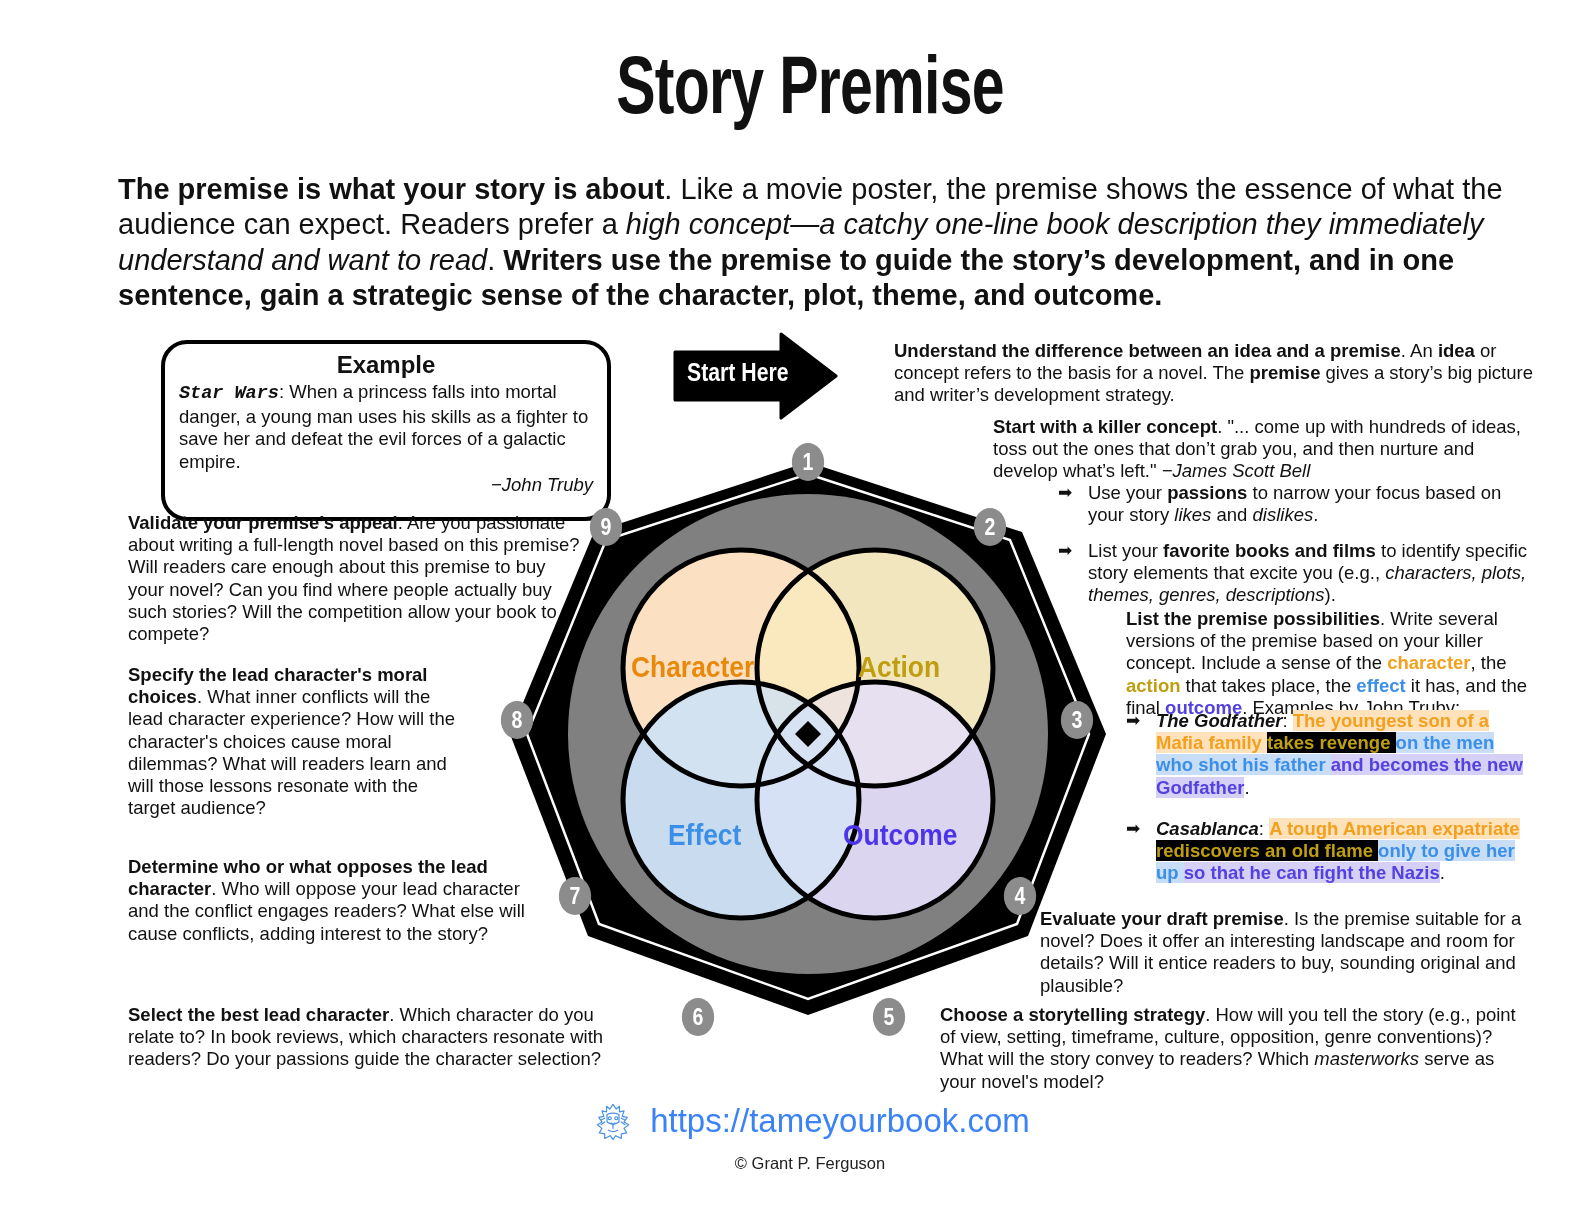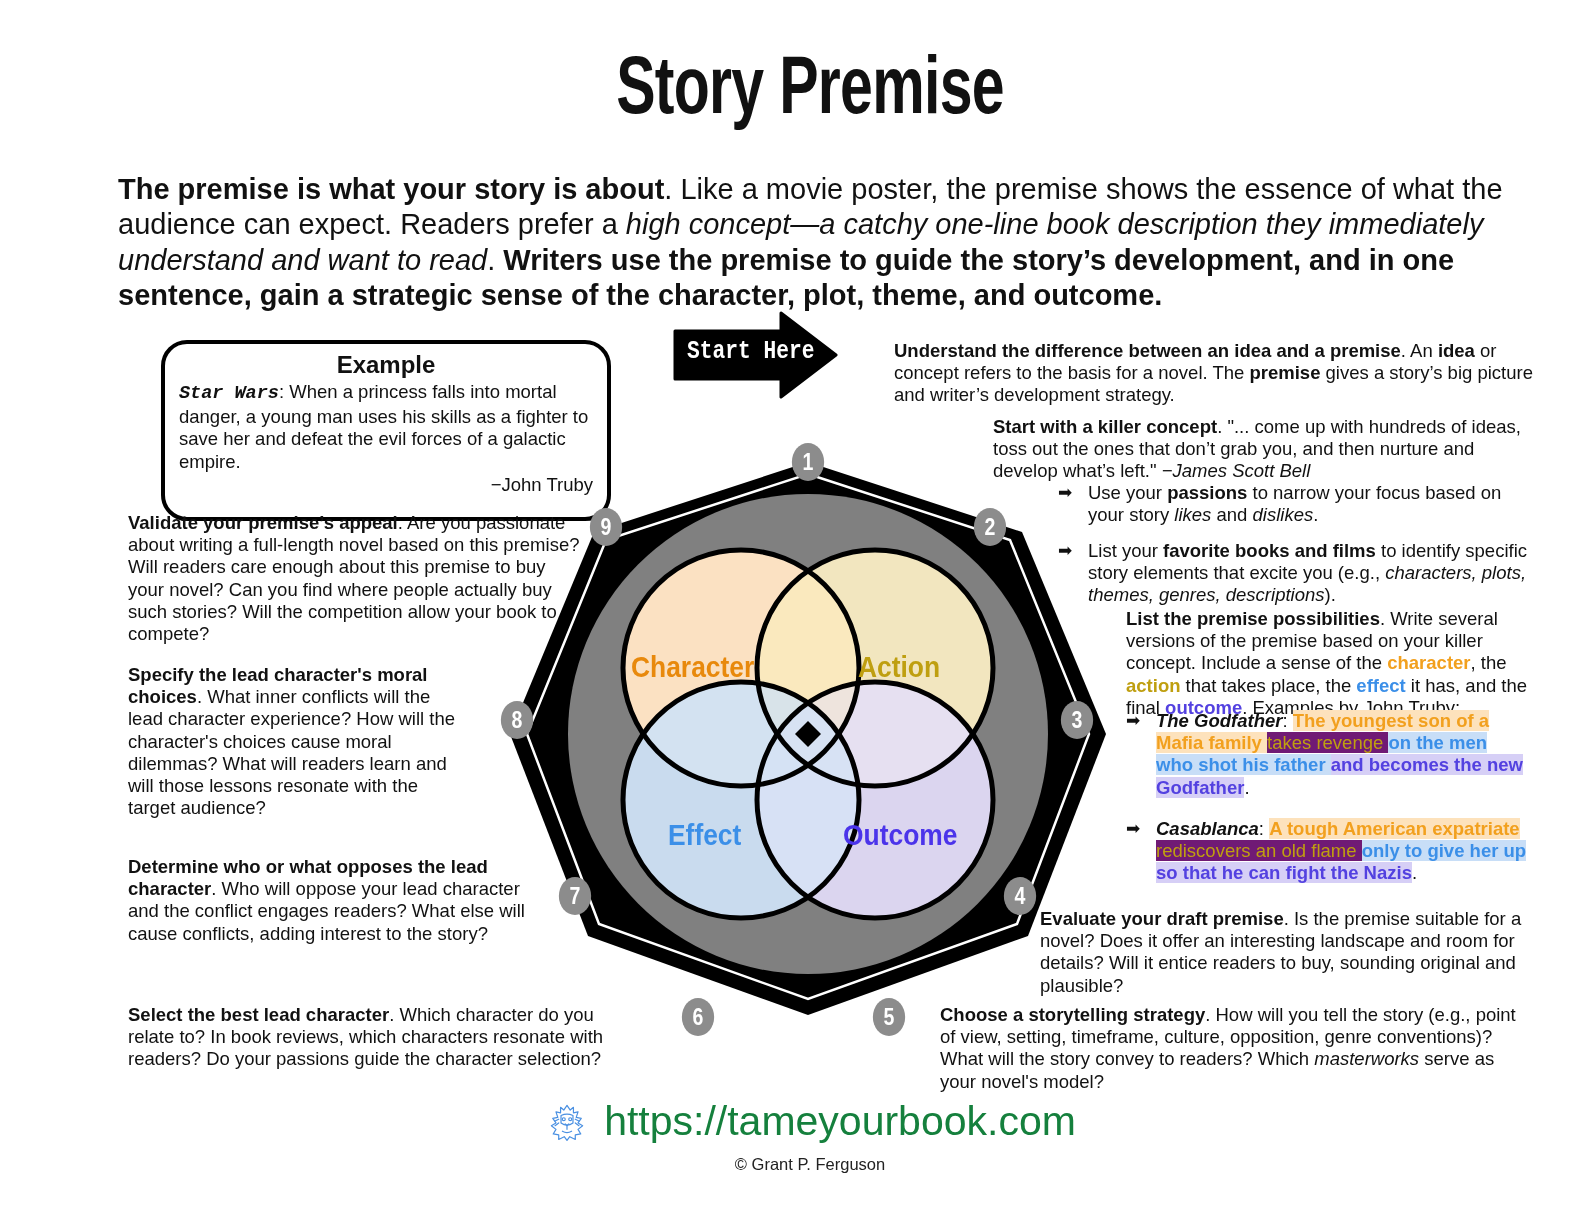--- a/index.html
+++ b/index.html
@@ -39,25 +39,25 @@
     position:absolute;left:143px;top:340px;width:450px;
     border:4px solid #000;border-radius:26px;
     padding:7px 14px 21px 14px;
     box-sizing:border-box;
   }
   .example-title{
     text-align:center;font-weight:700;font-size:24px;margin-bottom:2px;
   }
   .example-body{font-size:18.5px;line-height:1.22;}
   .example-body b{font-weight:700;font-style:italic;font-family:Liberation Mono, monospace;}
-  .example-attrib{text-align:right;font-size:18.5px;margin-top:1px;}
+  .example-attrib{text-align:right;font-style:italic;font-size:18.5px;margin-top:1px;}
 
   
   .start-here{
-    position:absolute;left:655px;top:311px;width:165px;height:88px;font-family:Liberation Mono, monospace;
+    position:absolute;left:655px;top:332px;width:165px;height:88px;
   }
   .start-here svg{display:block;}
   .start-label{
     position:absolute;left:14px;top:26px;width:115px;
     color:#fff;font-weight:700;font-size:25px;
     transform:scaleX(0.85);transform-origin:left top;
     white-space:nowrap;
   }
 
   
@@ -84,21 +84,21 @@
   #blk8{left:110px;top:664px;width:330px;}
   #blk7{left:110px;top:856px;width:400px;}
   #blk6{left:110px;top:1004px;width:515px;}
 
   
   .c-char{color:#F2A01E;font-weight:700;}
   .c-act{color:#BF9F10;font-weight:700;}
   .c-eff{color:#3B8FE8;font-weight:700;}
   .c-out{color:#5341E0;font-weight:700;}
   .hl-char{background:#FDE2BC;color:#F2A01E;font-weight:700;}
-  .hl-act{background:#701a75;color:#BF9F10;font-weight:400;}
+  .hl-act{background:#000000;color:#BF9F10;font-weight:700;}
   .hl-eff{background:#C8DEF7;color:#3B8FE8;font-weight:700;}
   .hl-out{background:#D6CFF6;color:#5341E0;font-weight:700;}
 
   
   .diagram{position:absolute;left:470px;top:440px;width:640px;height:620px;}
   .diagram svg{display:block;}
   .venn-label{
     position:absolute;font-weight:700;font-size:30px;
     transform:scaleX(0.88);transform-origin:left center;
     white-space:nowrap;
@@ -110,21 +110,21 @@
   .num-circ{
     position:absolute;width:38px;height:38px;border-radius:50%;
     background:#8C8C8C;color:#fff;font-weight:700;font-size:23px;
     display:flex;align-items:center;justify-content:center;
     transform:scaleX(0.85);
   }
 
   
   .footer{position:absolute;left:0;top:1098px;width:1584px;text-align:center;}
   .foot-row{display:inline-flex;align-items:center;gap:14px;}
-  .url{font-size:41px;color:#15803d;letter-spacing:0px;}
+  .url{font-size:33px;color:#3b82f6;letter-spacing:0px;}
   .copy{margin-top:6px;font-size:16.5px;color:#222;}
   .lion{width:46px;height:46px;display:block;}
 </style>
 </head>
 <body>
 
 <div class="page">
 
   <div class="title">Story Premise</div>
 

